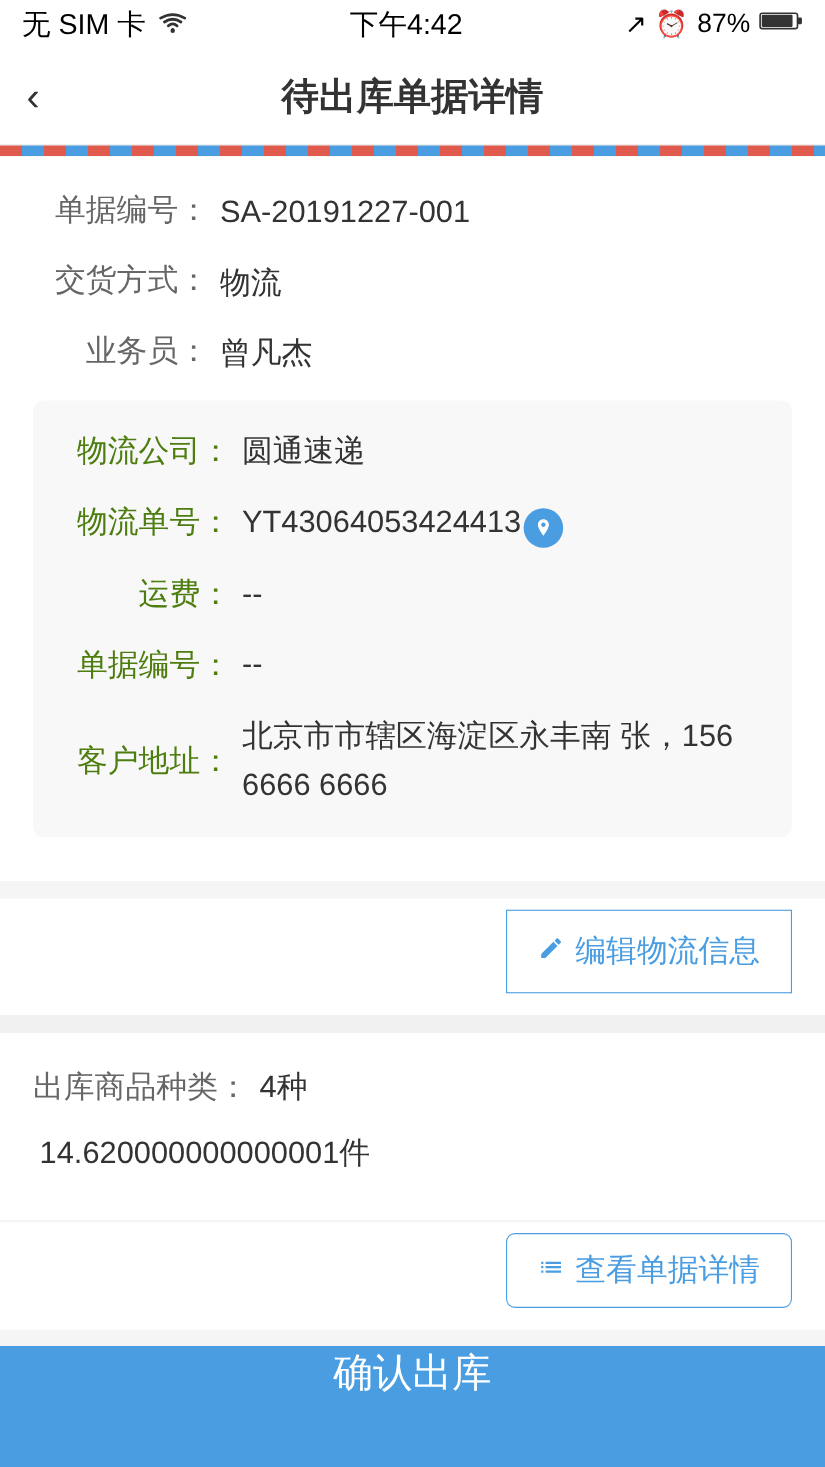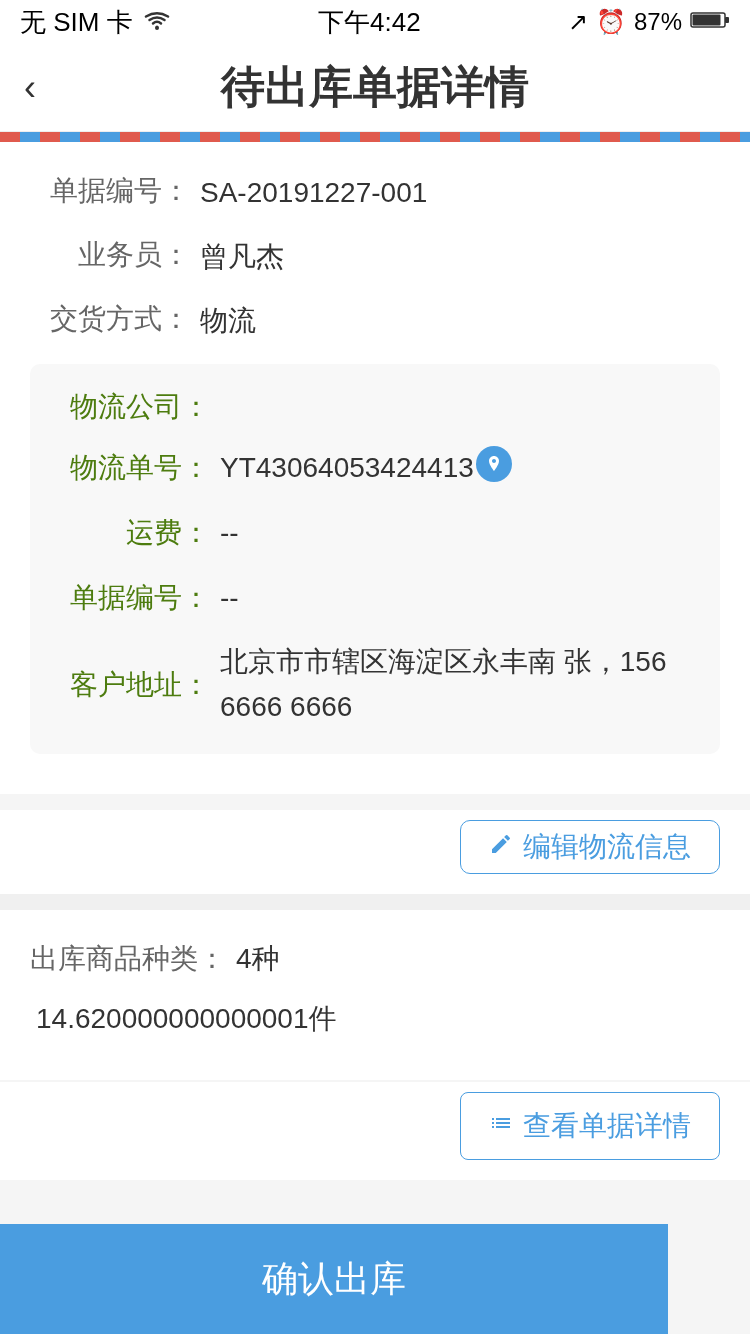--- a/index.html
+++ b/index.html
@@ -49,21 +49,21 @@
     .nav-back {
       position: absolute;
       left: 24px;
       font-size: 36px;
       color: #333;
       cursor: pointer;
       display: flex;
       align-items: center;
     }
     .nav-title {
-      font-size: 44px;
+      font-size: 34px;
       font-weight: 600;
       color: #333;
     }
 
     
     .content {
       background: #f5f5f5;
       padding-bottom: 120px;
     }
 
@@ -149,21 +149,21 @@
       flex-shrink: 0;
     }
     .logistics-value {
       color: #333;
       margin-left: 10px;
       flex: 1;
       line-height: 1.6;
     }
     .logistics-tracking {
       display: flex;
-      align-items: flex-start;
+      align-items: flex-end;
       gap: 2px;
     }
     .location-icon {
       width: 36px;
       height: 36px;
       background: #4a9de0;
       border-radius: 50%;
       display: flex;
       align-items: center;
       justify-content: center;
@@ -172,22 +172,22 @@
 
     
     .edit-btn-row {
       display: flex;
       justify-content: flex-end;
       padding: 10px 30px 20px 30px;
       background: #fff;
     }
     .edit-btn {
       border: 1.5px solid #4a9de0;
-      border-radius: 10px;
-      padding: 7px 28px;
+      border-radius: 0;
+      padding: 18px 28px;
       color: #4a9de0;
       font-size: 28px;
       background: #fff;
       display: flex;
       align-items: center;
       gap: 10px;
       cursor: pointer;
     }
 
     
@@ -235,25 +235,24 @@
       align-items: center;
       gap: 10px;
       cursor: pointer;
     }
 
     
     .bottom-action {
       position: fixed;
       bottom: 0;
       left: 0;
-      width: 668px;
+      width: 750px;
       height: 110px;
       background: #4a9de0;
       display: flex;
-      align-items: center;
       justify-content: center;
       cursor: pointer;
     }
     .bottom-action-text {
       font-size: 36px;
       color: #fff;
       font-weight: 500;
     }
 
     .empty-space {
@@ -301,31 +300,32 @@
 
 
   <div class="dashed-divider"></div>
 
   <div class="info-section">
     <div class="info-row">
       <span class="info-label">单据编号：</span>
       <span class="info-value">SA-20191227-001</span>
     </div>
     <div class="info-row">
+      <span class="info-label">交货方式：</span>
+      <span class="info-value">物流</span>
+    </div>
+    <div class="info-row">
       <span class="info-label">业务员：</span>
       <span class="info-value">曾凡杰</span>
     </div>
-    <div class="info-row">
-      <span class="info-label">交货方式：</span>
-      <span class="info-value">物流</span>
-    </div>
 
     <div class="logistics-box">
       <div class="logistics-row">
         <span class="logistics-label">物流公司：</span>
+        <span class="logistics-value">圆通速递</span>
       </div>
       <div class="logistics-row">
         <span class="logistics-label">物流单号：</span>
         <div class="logistics-tracking">
           <span class="logistics-value">YT43064053424413</span>
           <div class="location-icon">
             <svg width="20" height="20" viewBox="0 0 20 20">
               <path d="M10 2C7.24 2 5 4.24 5 7C5 10.75 10 17 10 17C10 17 15 10.75 15 7C15 4.24 12.76 2 10 2ZM10 9C8.9 9 8 8.1 8 7C8 5.9 8.9 5 10 5C11.1 5 12 5.9 12 7C12 8.1 11.1 9 10 9Z" fill="white"></path>
             </svg>
           </div>

